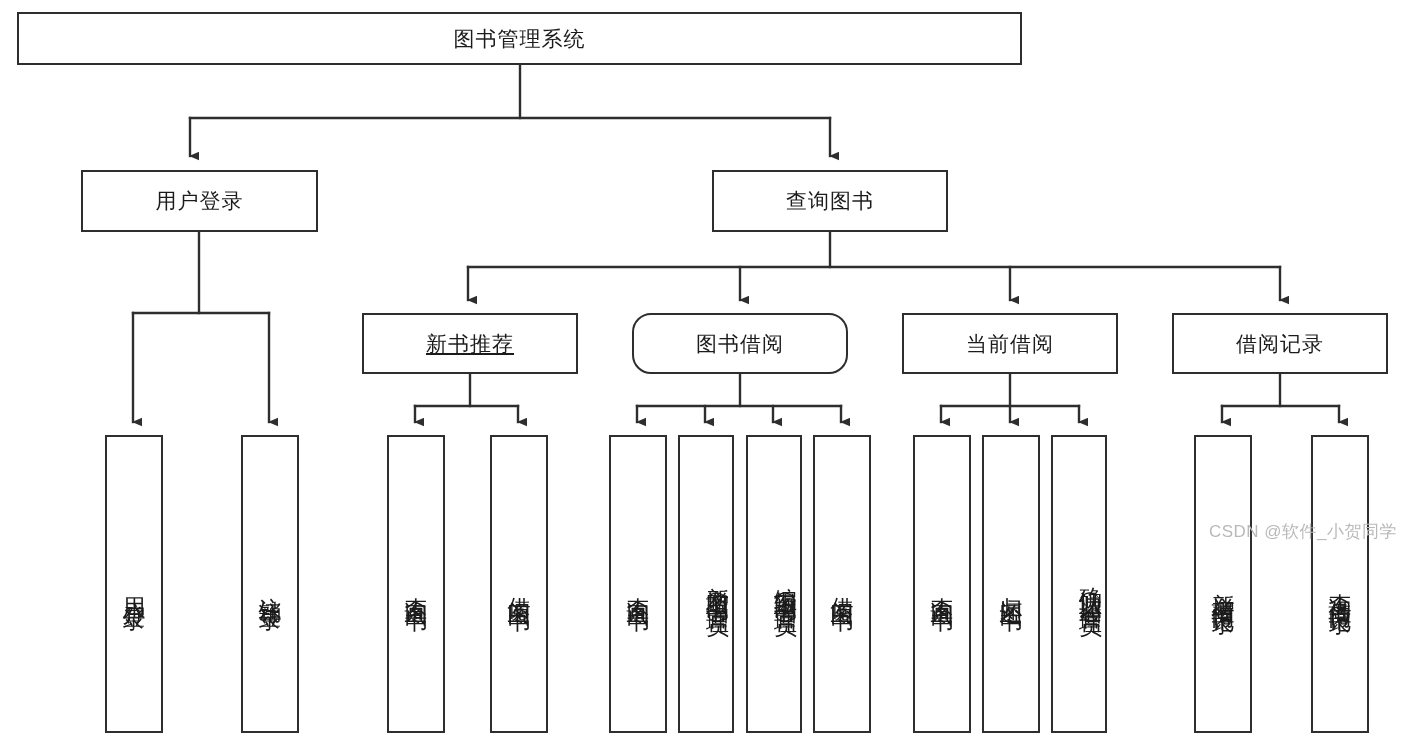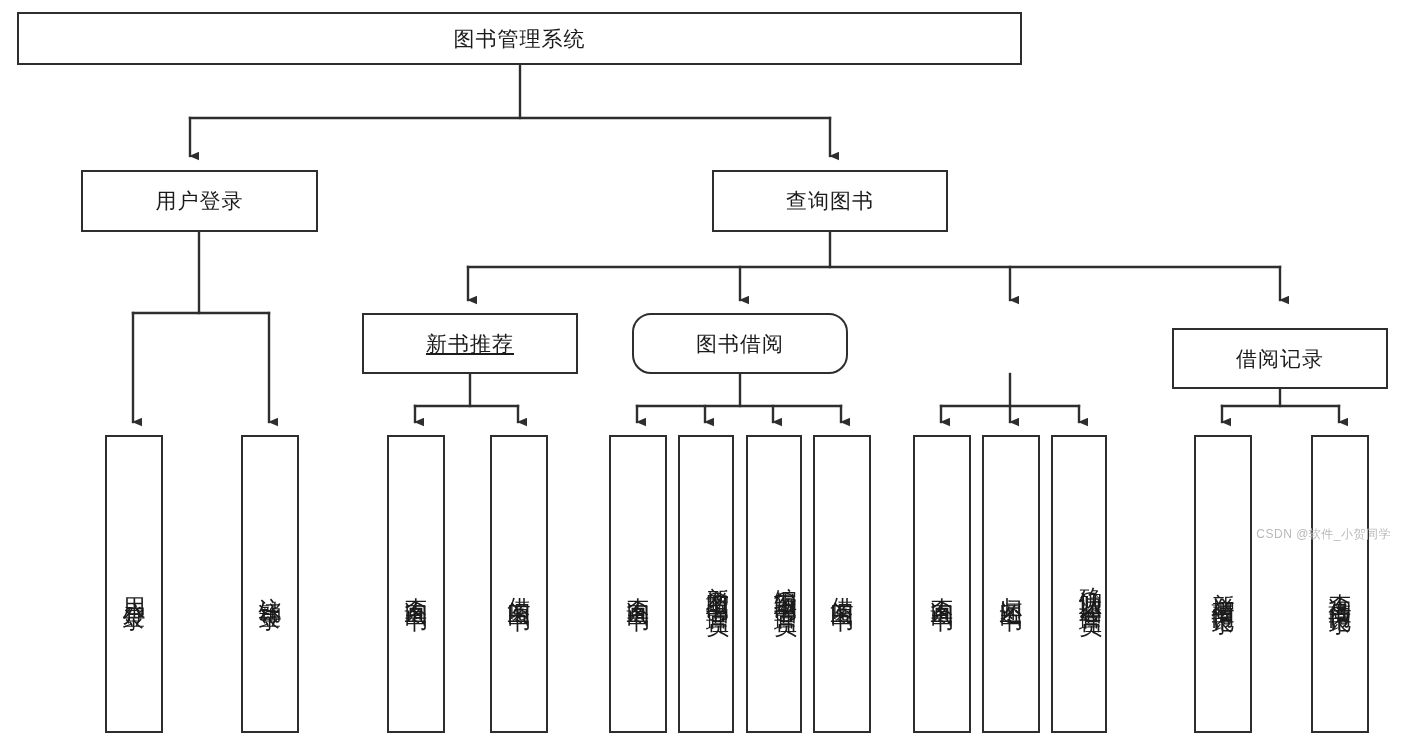--- a/index.html
+++ b/index.html
@@ -54,23 +54,23 @@
   }
   .node-box.vertical.centered {
     align-items: center;
   }
   .node-label {
     display: block;
     white-space: nowrap;
   }
   .watermark {
     position: absolute;
-    right: 14px;
+    right: 8px;
     bottom: 4px;
-    font-size: 12px;
+    font-size: 17px;
     color: #b9b9b9;
     letter-spacing: 0.5px;
     white-space: nowrap;
     pointer-events: none;
   }
 </style>
 </head>
 <body>
 
 <div id="diagram-root">
@@ -135,21 +135,24 @@
   <div class="node-box horizontal" style="left:712px; top:170px; width:236px; height:62px;">
     <span class="node-label">查询图书</span>
   </div>
 
   <div class="node-box horizontal" style="left:362px; top:313px; width:216px; height:61px;text-decoration:underline;">
     <span class="node-label">新书推荐</span>
   </div>
   <div class="node-box horizontal" style="left:632px; top:313px; width:216px; height:61px;border-radius:19px;">
     <span class="node-label">图书借阅</span>
   </div>
-  <div class="node-box horizontal" style="left:1172px; top:328px; width:216px; height:61px;">
+  <div class="node-box horizontal" style="left:902px; top:313px; width:216px; height:61px;">
+    <span class="node-label">当前借阅</span>
+  </div>
+  <div class="node-box horizontal" style="left:1172px; top:313px; width:216px; height:61px;">
     <span class="node-label">借阅记录</span>
   </div>
 
   <div class="node-box vertical centered" style="left:105px; top:435px; width:58px; height:298px;">
     <span class="node-label">用户登录</span>
   </div>
   <div class="node-box vertical centered" style="left:241px; top:435px; width:58px; height:298px;">
     <span class="node-label">注销登录</span>
   </div>
 

